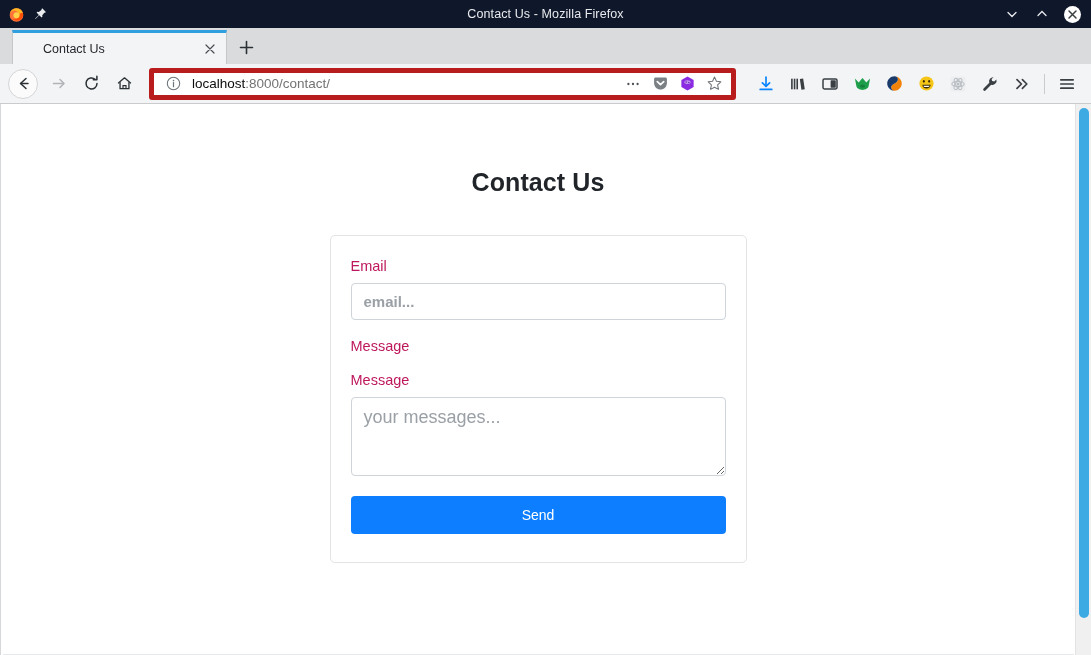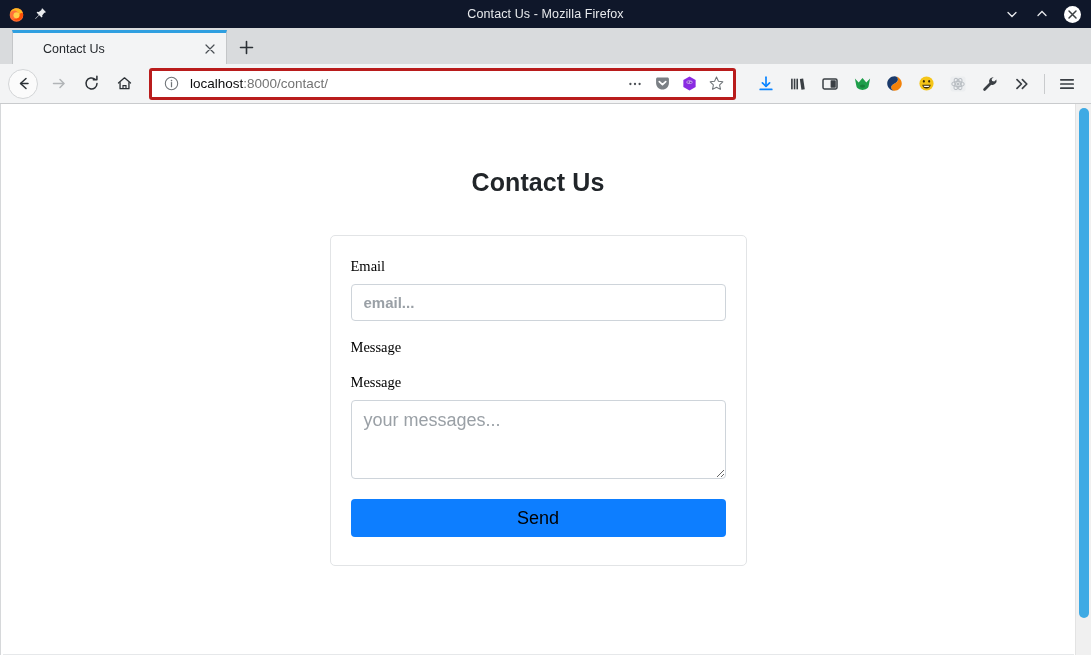--- a/index.html
+++ b/index.html
@@ -72,21 +72,21 @@
     width: 33px; height: 33px; flex: 0 0 auto;
     display: flex; align-items: center; justify-content: center;
   }
   .navbtn.back {
     border: 1px solid #d3d5d7; border-radius: 50%;
     width: 30px; height: 30px; background: #fbfbfb;
     margin-right: 4px;
   }
   .urlbar {
     flex: 1; height: 32px; margin: 0 6px 0 8px;
-    background: #fff; border: 3px solid #b91c1c; border-radius: 3px;
+    background: #fff; border: 5px solid #b91c1c; border-radius: 3px;
     display: flex; align-items: center; padding: 0 4px 0 8px;
     min-width: 0;
   }
   .url-text {
     flex: 1; font-size: 13.5px; color: #0c0c0d;
     margin-left: 8px; white-space: nowrap; overflow: hidden;
   }
   .url-text .dim { color: #737373; }
   .url-icons { display: flex; align-items: center; gap: 5px; padding-right: 2px; }
   .url-icon { width: 22px; height: 22px; display:flex; align-items:center; justify-content:center; }
@@ -110,21 +110,21 @@
   .page-title {
     text-align: center; font-size: 25px; font-weight: bold;
     color: #212529; margin-top: 64px; letter-spacing: .1px;
   }
   .card {
     width: 417px; margin: 38px auto 0 auto;
     border: 1px solid #e2e4e6; border-radius: 5px;
     background: #fff; padding: 22px 20px 28px 20px;
   }
   .field-label {
-    font-size: 14.5px; color: #000000; margin-bottom: 9px; display: block; font-family: Liberation Serif, serif;
+    font-size: 14.5px; color: #be185d; margin-bottom: 9px; display: block;
   }
   .field-input {
     width: 100%; height: 37px;
     border: 1px solid #ced4da; border-radius: 4px;
     padding: 0 12px; font-size: 15px; color: #495057;
     font-family: "Liberation Sans", sans-serif;
     background: #fff; outline: none; display: block; font-weight: bold;
   }
   .field-input::placeholder { color: #9aa0a6; }
   .field-group { margin-bottom: 18px; }
@@ -132,21 +132,21 @@
     width: 100%; height: 79px;
     border: 1px solid #ced4da; border-radius: 4px;
     padding: 9px 12px; font-size: 18px; color: #495057;
     font-family: "Liberation Sans", sans-serif;
     resize: vertical; outline: none; display: block;
   }
   .field-textarea::placeholder { color: #9aa0a6; }
   .send-btn {
     width: 100%; height: 38px; margin-top: 20px;
     background: #0d7eff; border: none; border-radius: 4px;
-    color: #000000; font-size: 18px;
+    color: #ffffff; font-size: 14px;
     font-family: "Liberation Sans", sans-serif;
     cursor: pointer; display: block;
   }
 
   
   .scrollbar-track {
     position: absolute; top: 0; right: 0;
     width: 16px; height: 551px; background: #f0f0f0;
     border-left: 1px solid #e3e3e3;
   }

